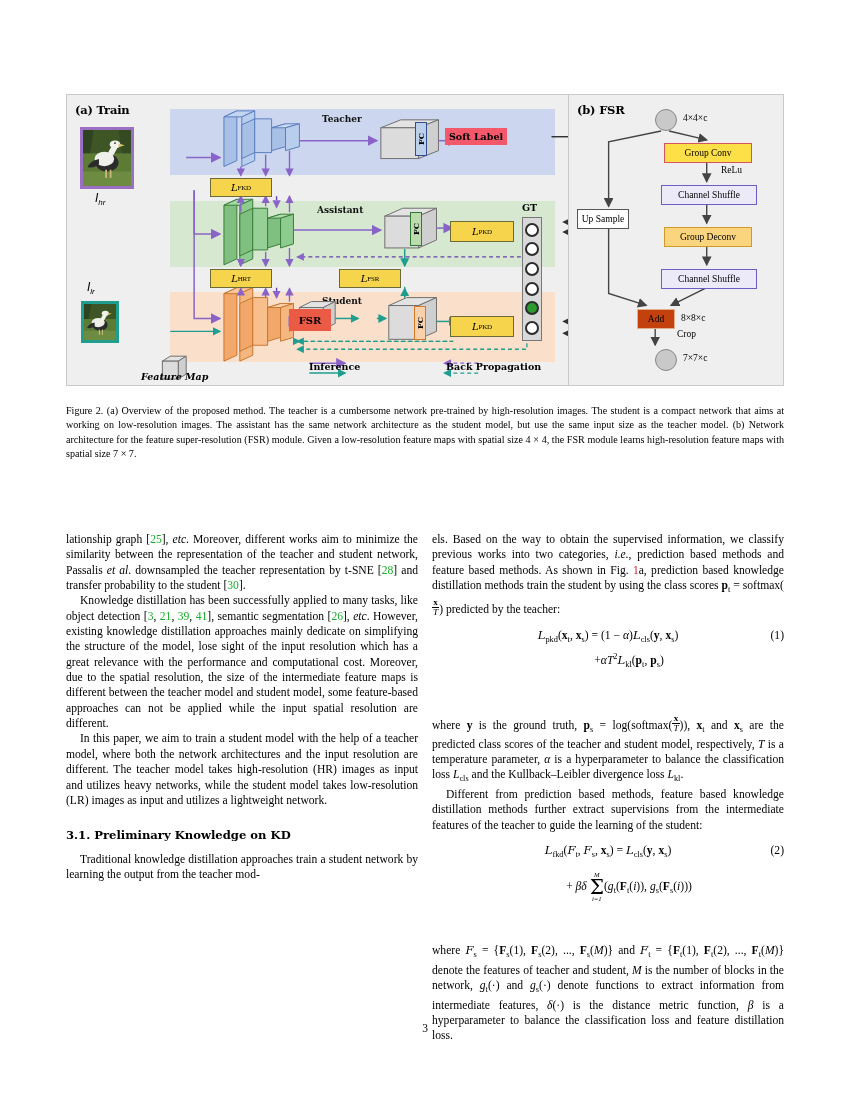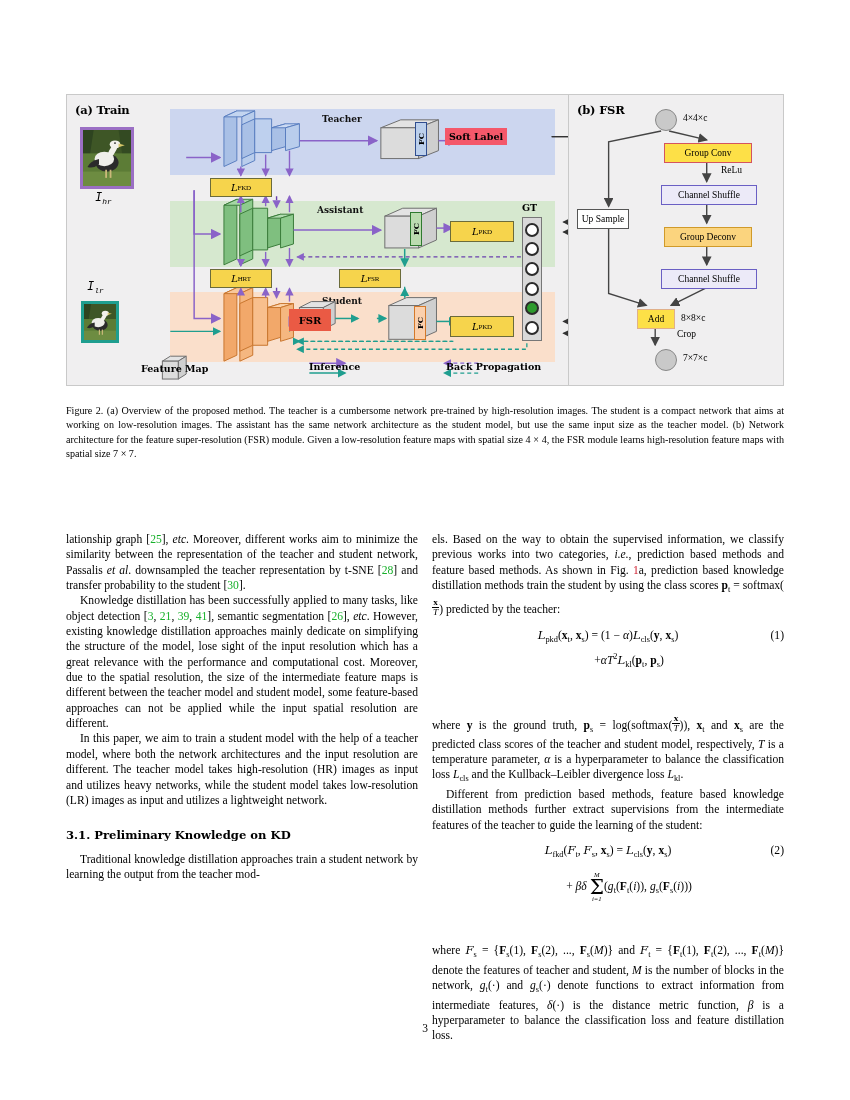--- a/index.html
+++ b/index.html
@@ -66,21 +66,21 @@
   .imgbox {
     position: absolute;
     box-sizing: border-box;
     overflow: hidden;
   }
   .img-hr { left: 13px; top: 32px; width: 54px; height: 62px; border: 3px solid #9b6fc4; }
   .img-lr { left: 14px; top: 206px; width: 38px; height: 42px; border: 3px solid #1f9e8f; }
   .bird-scene { position:absolute; left:0; top:0; width:100%; height:100%; }
   .img-caption {
     position: absolute;
-    font-family: Liberation Mono, monospace;
+    font-family: Liberation Sans, sans-serif;
     font-style: italic;
     font-size: 12px;
   }
   .cap-hr { left: 28px; top: 96px; }
   .cap-lr { left: 20px; top: 185px; }
   .cap-hr sub, .cap-lr sub { font-size: 8px; }
 
   
   .svgfull { position:absolute; left:0; top:0; width:100%; height:100%; overflow:visible; }
 
@@ -175,21 +175,21 @@
     left: 45px; top: 264px;
     width: 440px; height: 24px;
   }
   .legend-item {
     position: absolute;
     display:flex; align-items:center;
     font-family: "DejaVu Serif", serif;
     font-weight: bold;
     font-size: 9.5px;
   }
-  .lg-fm  { left: 0px;   top: 4px; }
+  .lg-fm  { left: 0px;   top: 12px; font-style: italic; }
   .lg-inf { left: 150px; top: 2px; text-align: center; }
   .lg-bp  { left: 285px; top: 2px; }
   .legend-text { margin-left: 5px; }
 
   
   .bnode {
     position: absolute;
     box-sizing: border-box;
     display:flex; align-items:center; justify-content:center;
     font-family: "Liberation Serif", serif;
@@ -203,21 +203,21 @@
   }
   .b-circle-bot {
     left: 86px; top: 254px; width: 22px; height: 22px;
     border-radius: 50%; background:#c9c9c9; border:1px solid #888;
   }
   .b-gconv  { left: 95px;  top: 48px;  width: 88px; height: 20px; background:#fde047; border:1px solid #d4545f; }
   .b-shuf1  { left: 92px;  top: 90px;  width: 96px; height: 20px; background:#eceaf8; border:1px solid #6a5fc4; }
   .b-gdeconv{ left: 95px;  top: 132px; width: 88px; height: 20px; background:#fbd47e; border:1px solid #d09a2a; }
   .b-shuf2  { left: 92px;  top: 174px; width: 96px; height: 20px; background:#eceaf8; border:1px solid #6a5fc4; }
   .b-up     { left: 8px;   top: 114px; width: 52px; height: 20px; background:#ffffff; border:1.5px solid #555; }
-  .b-add    { left: 68px;  top: 214px; width: 38px; height: 20px; background:#fde047; border:1px solid #e0b08a; }
+  .b-add    { left: 68px;  top: 214px; width: 38px; height: 20px; background:#c2410c; border:1px solid #e0b08a; }
 
   .blabel {
     position: absolute;
     font-family: "Liberation Serif", serif;
     font-size: 9.5px;
     white-space: nowrap;
   }
   .bl-4x4  { left: 114px; top: 18px; }
   .bl-relu { left: 152px; top: 70px; }
   .bl-8x8  { left: 112px; top: 218px; }

